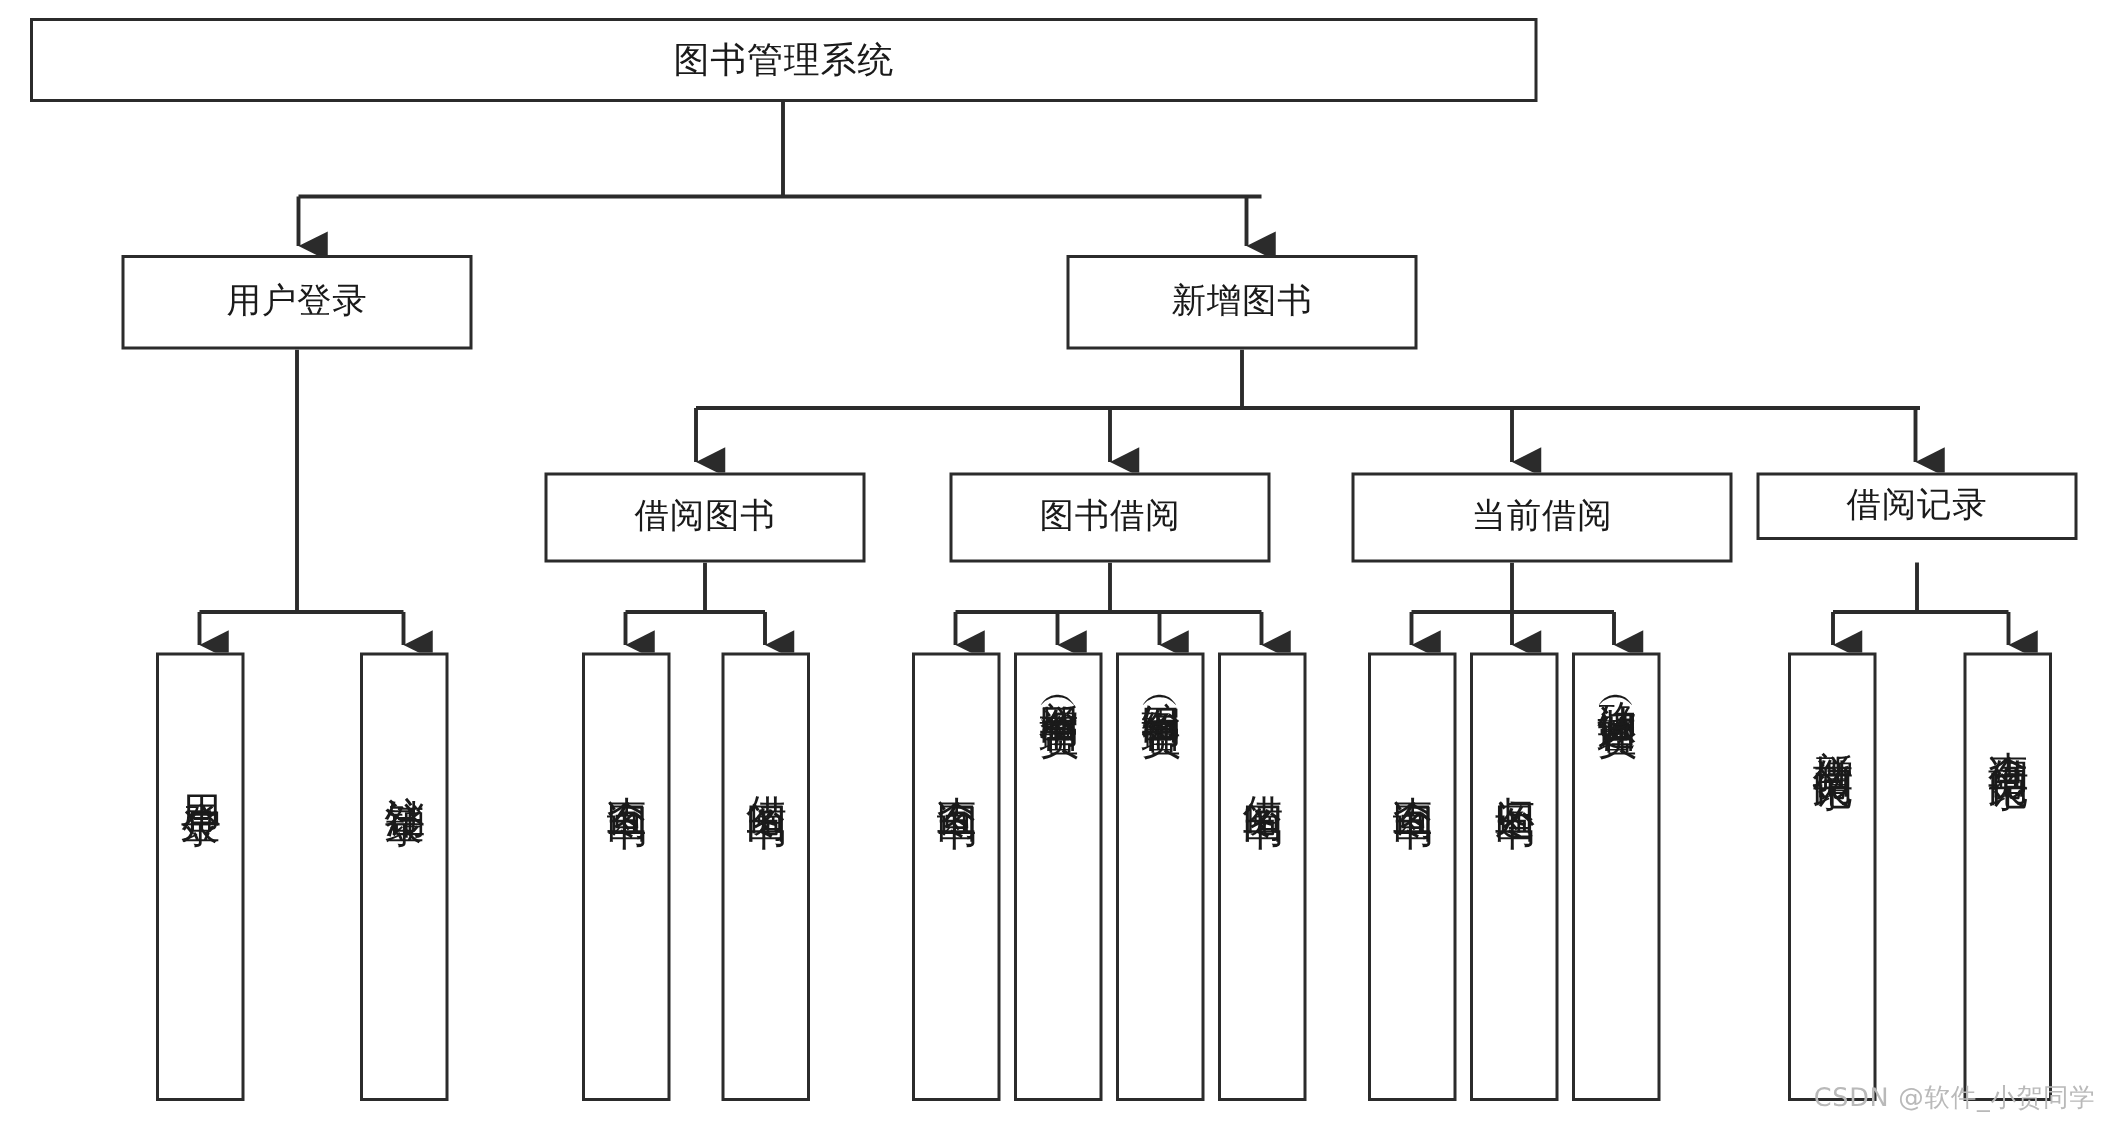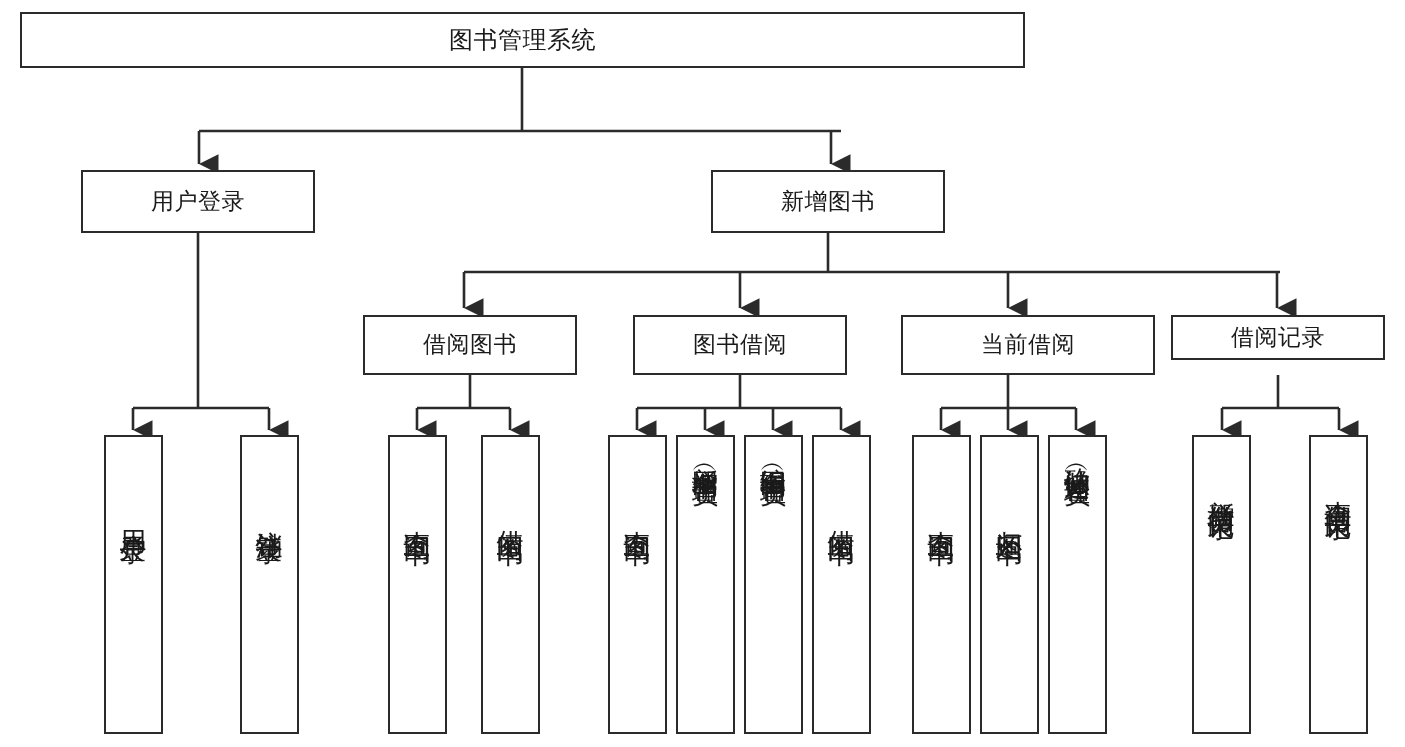--- a/index.html
+++ b/index.html
@@ -175,13 +175,14 @@
     <span class="label">确认归还（管理员）</span>
   </div>
 
   <div class="node vert" style="left:1192px;top:435px;width:59px;height:299px;padding-top:42px;">
     <span class="label">新增借阅记录</span>
   </div>
   <div class="node vert" style="left:1309px;top:435px;width:59px;height:299px;padding-top:42px;">
     <span class="label">查询借阅记录</span>
   </div>
 
+  <div id="watermark">CSDN @软件_小贺同学</div>
 </div>
 
 </body></html>

